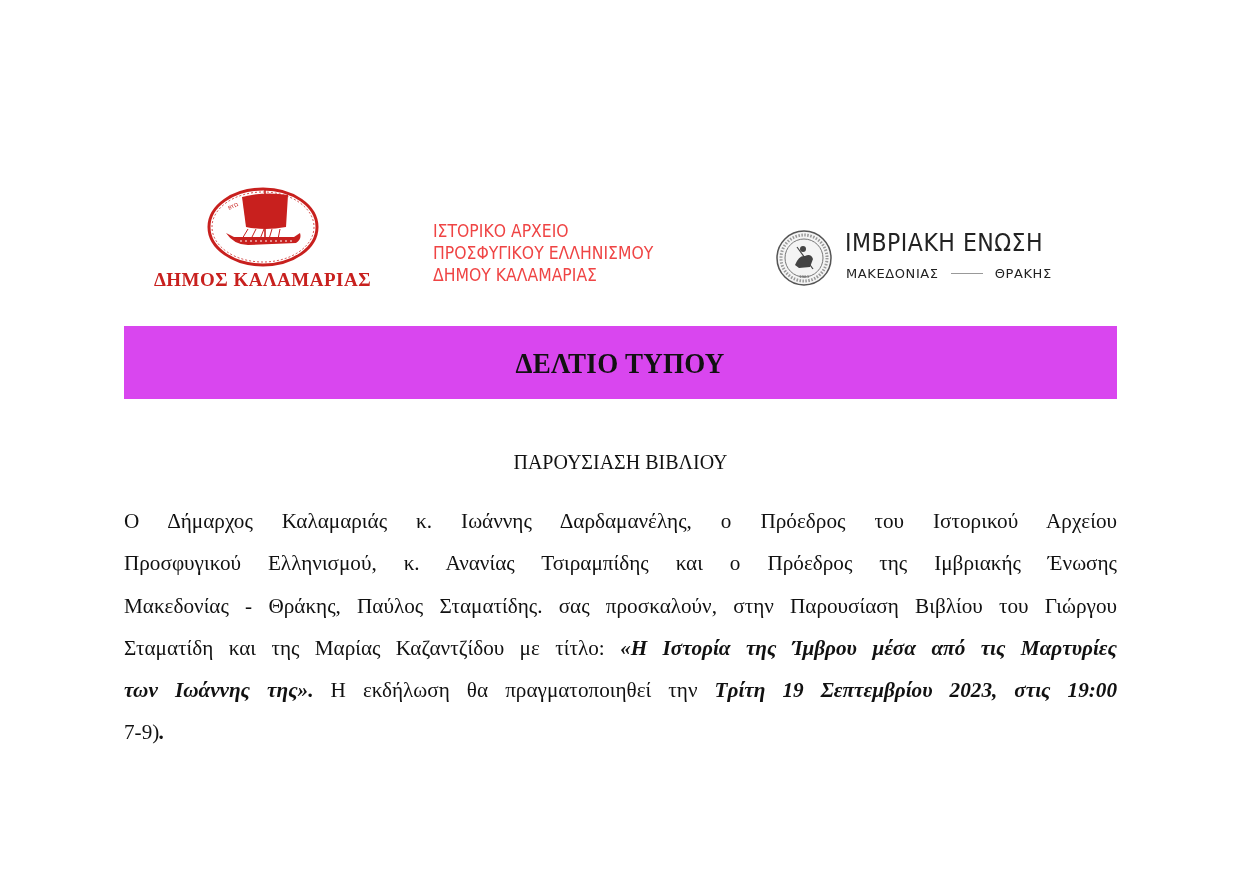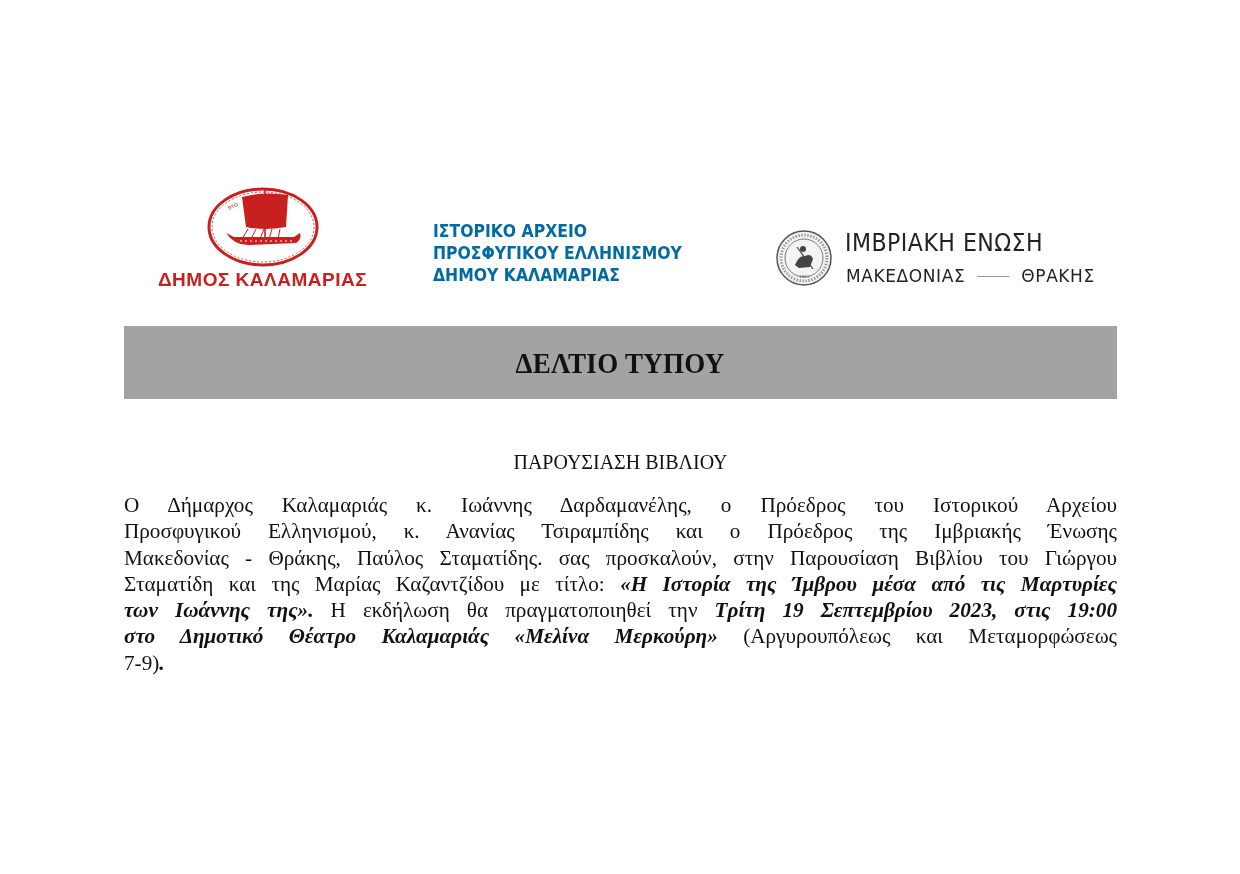--- a/index.html
+++ b/index.html
@@ -4,66 +4,66 @@
   <style>
     html, body { margin: 0; padding: 0; background: #ffffff; }
     body { width: 1240px; height: 874px; position: relative; overflow: hidden; }
     .page { position: absolute; left: 0; top: 0; width: 1240px; height: 874px; background: #fff; }
 
     
     .logo-dimos { position: absolute; left: 150px; top: 183px; width: 225px; height: 110px; }
     .logo-dimos svg { position: absolute; left: 54px; top: 0; }
     .logo-dimos .dimos-name {
       position: absolute; left: 0; top: 86px; width: 225px; text-align: center;
-      font-family: Liberation Sans, sans-serif; font-weight: bold; font-size: 19px;
+      font-family: Liberation Serif, serif; font-weight: bold; font-size: 19px;
       color: #c8201e; letter-spacing: 0.5px; white-space: nowrap;
       font-variant: small-caps;
     }
 
     .archive-block {
       position: absolute; left: 433px; top: 220px;
-      font-family: "DejaVu Sans", sans-serif; font-weight: bold; font-size: 17px;
-      line-height: 22px; color: #0369a1; white-space: nowrap;
+      font-family: "DejaVu Sans", sans-serif; font-weight: normal; font-size: 17px;
+      line-height: 22px; color: #ef4444; white-space: nowrap;
     }
     .archive-block div { transform: scaleX(0.92); transform-origin: left center; }
 
     .imvros { position: absolute; left: 775px; top: 227px; width: 310px; height: 64px; }
     .imvros .seal { position: absolute; left: 0; top: 2px; }
     .imvros .title {
       position: absolute; left: 70px; top: 2px;
       font-family: "DejaVu Sans", sans-serif; font-size: 24px; color: #222;
       letter-spacing: 0.5px; white-space: nowrap; transform: scaleX(0.92); transform-origin: left center;
     }
     .imvros .subtitle {
       position: absolute; left: 71px; top: 39px;
-      font-family: "DejaVu Sans", sans-serif; font-size: 17px; color: #222;
+      font-family: "DejaVu Sans", sans-serif; font-size: 13px; color: #222;
       letter-spacing: 0.6px; white-space: nowrap; display: flex; align-items: center;
     }
     .imvros .subtitle .dash { display: inline-block; width: 32px; height: 1px; background: #999; margin: 0 12px; }
 
     
     .banner {
       position: absolute; left: 124px; top: 326px; width: 993px; height: 73px;
-      background: #a3a3a3; display: flex; align-items: center; justify-content: center;
+      background: #d946ef; display: flex; align-items: center; justify-content: center;
     }
     .banner h1 {
       margin: 0; font-family: "Liberation Serif", serif; font-weight: bold; font-size: 30px;
       color: #111; letter-spacing: 0.3px; transform: scaleX(0.9);
     }
 
     .subheading {
       position: absolute; left: 124px; top: 451px; width: 993px; text-align: center;
       font-family: "Liberation Serif", serif; font-weight: normal; font-size: 20px; color: #111;
     }
 
     .body-text {
       position: absolute; left: 124px; top: 492px; width: 993px;
       font-family: "Liberation Serif", serif; font-size: 21.2px; line-height: 26.3px; color: #111;
     }
-    .body-text .line { display: block; text-align: justify; text-align-last: justify; white-space: nowrap; height: 26.3px; }
+    .body-text .line { display: block; text-align: justify; text-align-last: justify; white-space: nowrap; height: 26.3px; margin-top: 16px; }
     .body-text .line.last { text-align-last: left; }
     .body-text .line span { white-space: pre; }
     .b { font-weight: bold; font-style: italic; }
     .bi { font-weight: bold; font-style: italic; }
   </style>
 </head>
 <body>
 
 <div class="page">
 
@@ -116,17 +116,16 @@
   </div>
 
   <div class="subheading">ΠΑΡΟΥΣΙΑΣΗ ΒΙΒΛΙΟΥ</div>
 
   <div class="body-text">
     <span class="line"><span>Ο Δήμαρχος Καλαμαριάς κ. Ιωάννης Δαρδαμανέλης, ο Πρόεδρος του Ιστορικού Αρχείου</span></span>
     <span class="line"><span>Προσφυγικού Ελληνισμού, κ. Ανανίας Τσιραμπίδης και ο Πρόεδρος της Ιμβριακής Ένωσης</span></span>
     <span class="line"><span>Μακεδονίας - Θράκης, Παύλος Σταματίδης. σας προσκαλούν, στην Παρουσίαση Βιβλίου του Γιώργου</span></span>
     <span class="line"><span>Σταματίδη και της Μαρίας Καζαντζίδου με τίτλο: </span><span class="bi">«Η Ιστορία της Ίμβρου μέσα από τις Μαρτυρίες</span></span>
     <span class="line"><span class="bi">των Ιωάννης της».</span><span> Η εκδήλωση θα πραγματοποιηθεί την </span><span class="b">Τρίτη 19 Σεπτεμβρίου 2023, στις 19:00</span></span>
-    <span class="line"><span class="b">στο Δημοτικό Θέατρο Καλαμαριάς «Μελίνα Μερκούρη»</span><span> (Αργυρουπόλεως και Μεταμορφώσεως</span></span>
     <span class="line last"><span>7-9)</span><span class="b">.</span></span>
   </div>
 
 </div>
 
 </body></html>

